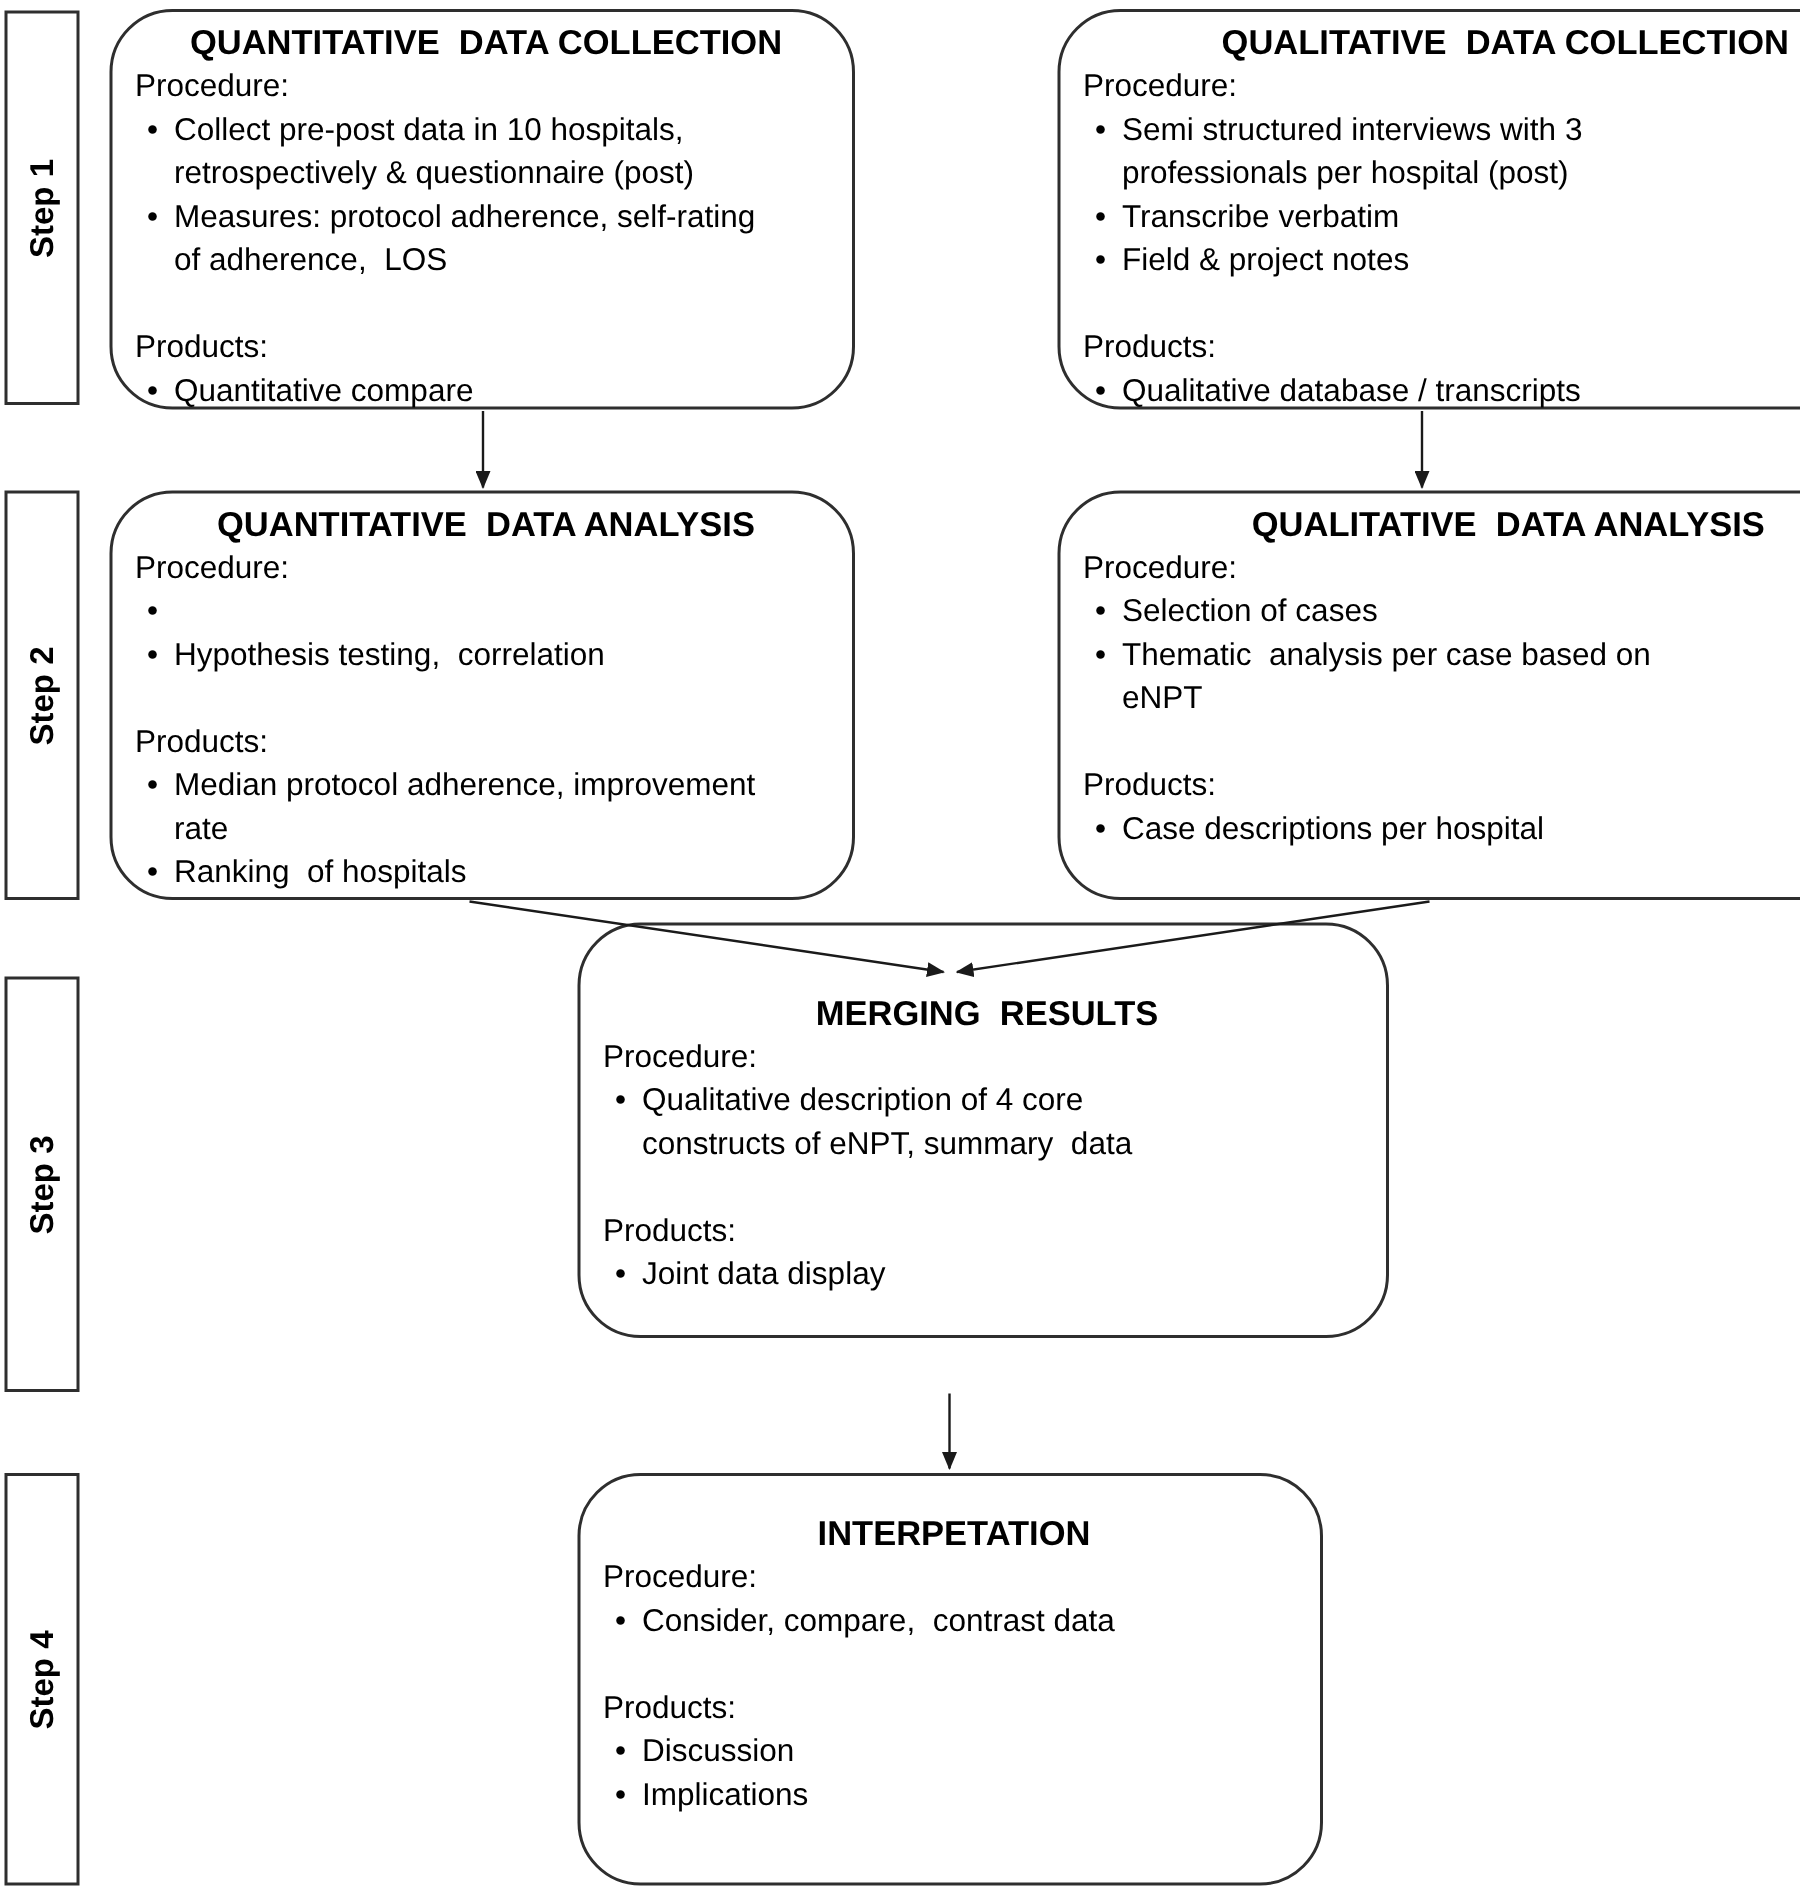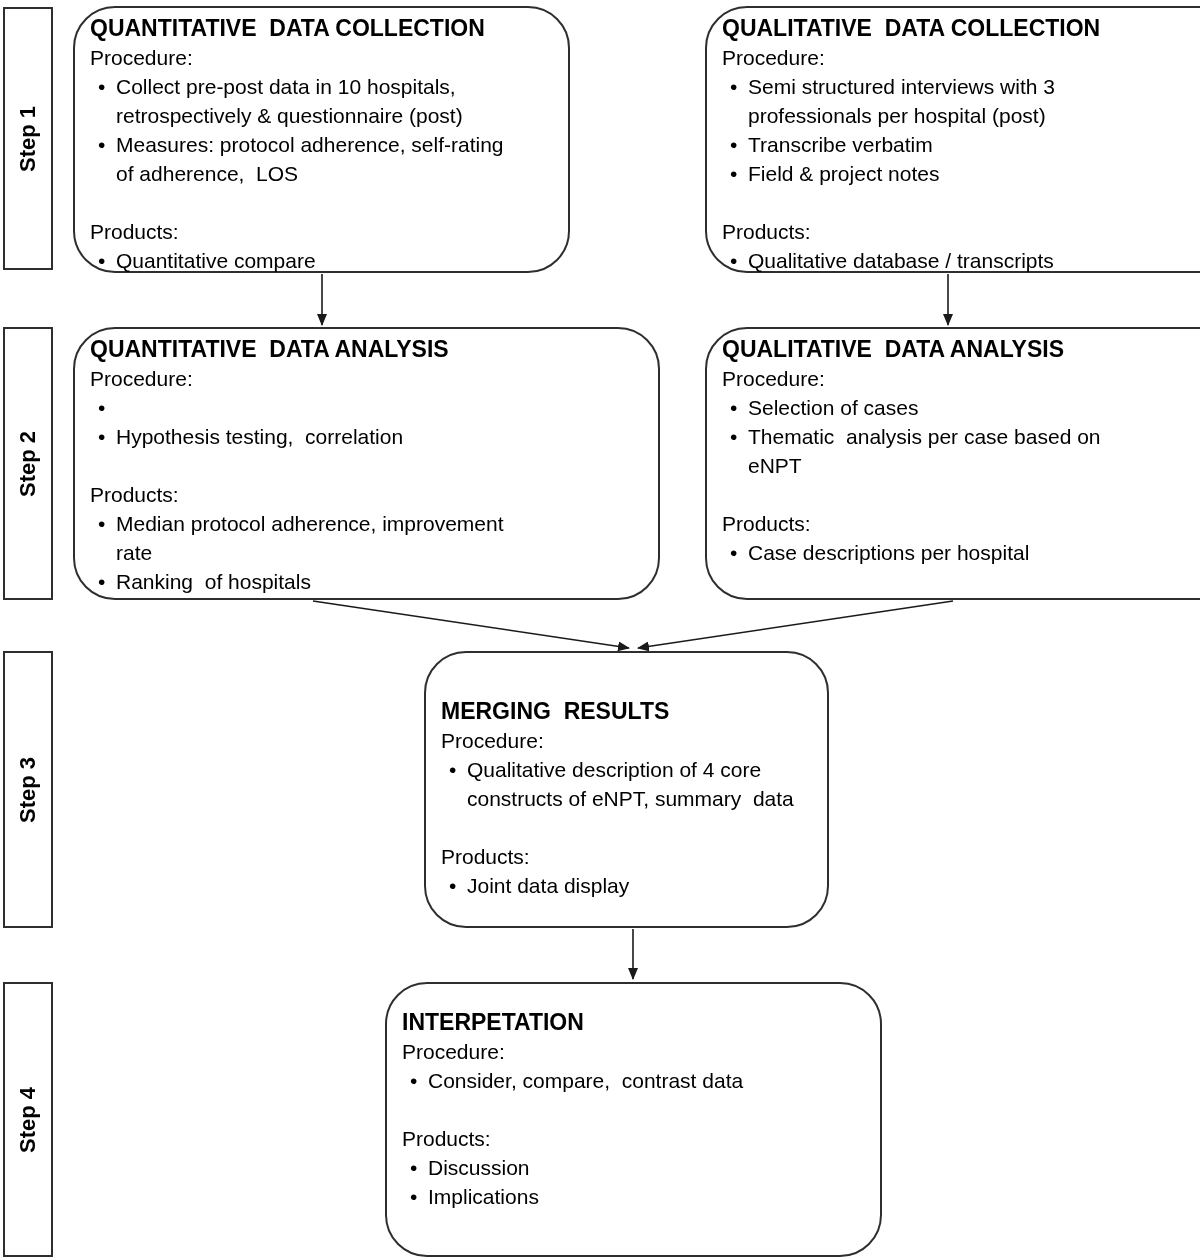--- a/index.html
+++ b/index.html
@@ -17,21 +17,21 @@
     box-sizing: border-box;
     border: 2px solid #2e2e2e;
     border-radius: 42px;
     background: #ffffff;
     padding: 6px 10px 0 15px;
   }
   .flowbox .title {
     font-weight: bold;
     font-size: 23px;
     line-height: 29px;
-    text-align: left;
+    text-align: center;
     white-space: pre-wrap;
   }
   .heading {
     font-size: 21px;
     line-height: 29px;
     white-space: pre-wrap;
   }
   .bullet-row { display: flex; align-items: flex-start; }
   .bullet-glyph {
     flex: 0 0 26px;
@@ -66,23 +66,23 @@
   }
   .arrows-layer {
     position: absolute;
     left: 0; top: 0;
     width: 1200px; height: 1259px;
     pointer-events: none;
   }
   
   .b-qt-col { left: 73px;  top: 6px;   width: 497px; height: 267px; }
   .b-ql-col { left: 705px; top: 6px;   width: 592px; height: 267px; }
-  .b-qt-ana { left: 73px;  top: 327px; width: 587px; height: 273px; }
+  .b-qt-ana { left: 73px;  top: 327px; width: 497px; height: 273px; }
   .b-ql-ana { left: 705px; top: 327px; width: 596px; height: 273px; }
-  .b-merge  { left: 385px; top: 651px; width: 405px; height: 277px; margin-left: 39px; }
+  .b-merge  { left: 385px; top: 615px; width: 541px; height: 277px; }
   .b-interp { left: 385px; top: 982px; width: 497px; height: 275px; }
   .s-1 { left: 3px; top: 7px;   width: 50px; height: 263px; }
   .s-2 { left: 3px; top: 327px; width: 50px; height: 273px; }
   .s-3 { left: 3px; top: 651px; width: 50px; height: 277px; }
   .s-4 { left: 3px; top: 982px; width: 50px; height: 275px; }
 </style>
 </head>
 <body>
 
 <div class="canvas">

